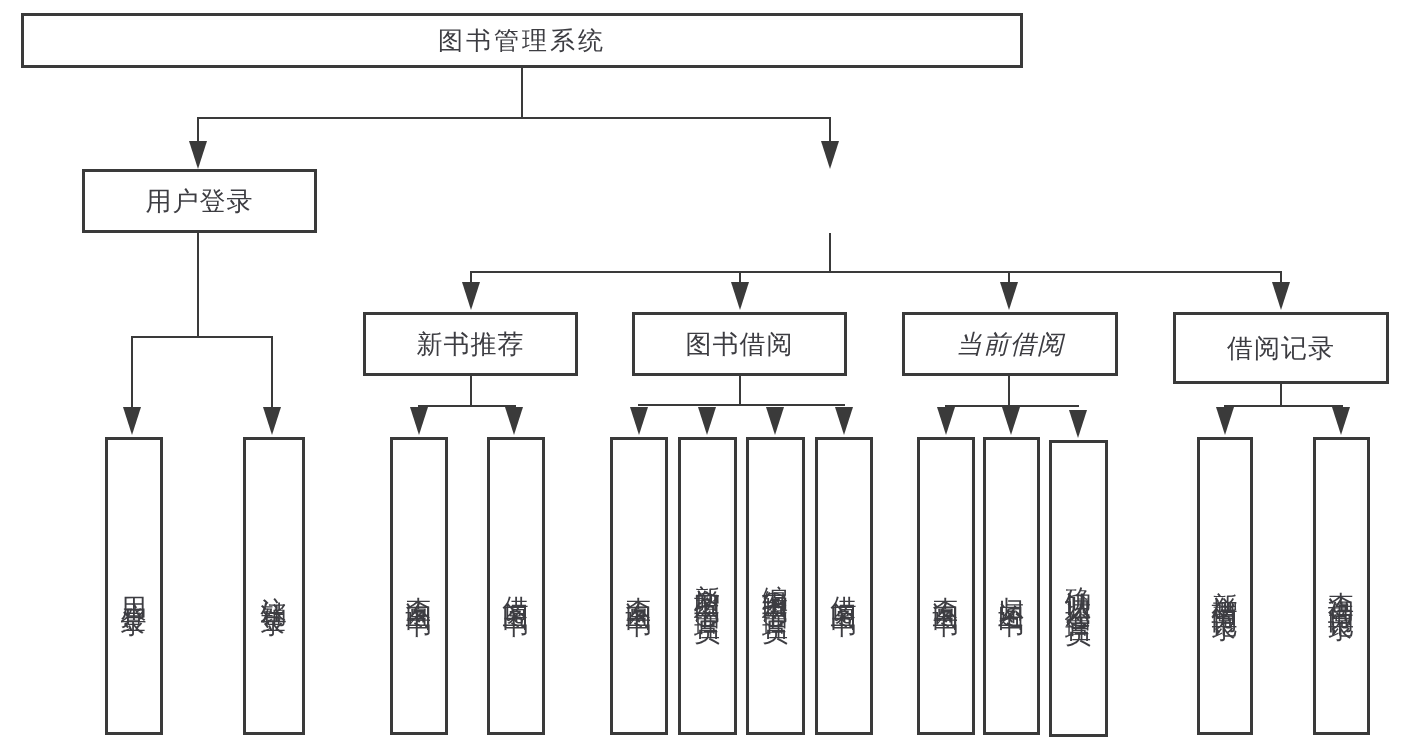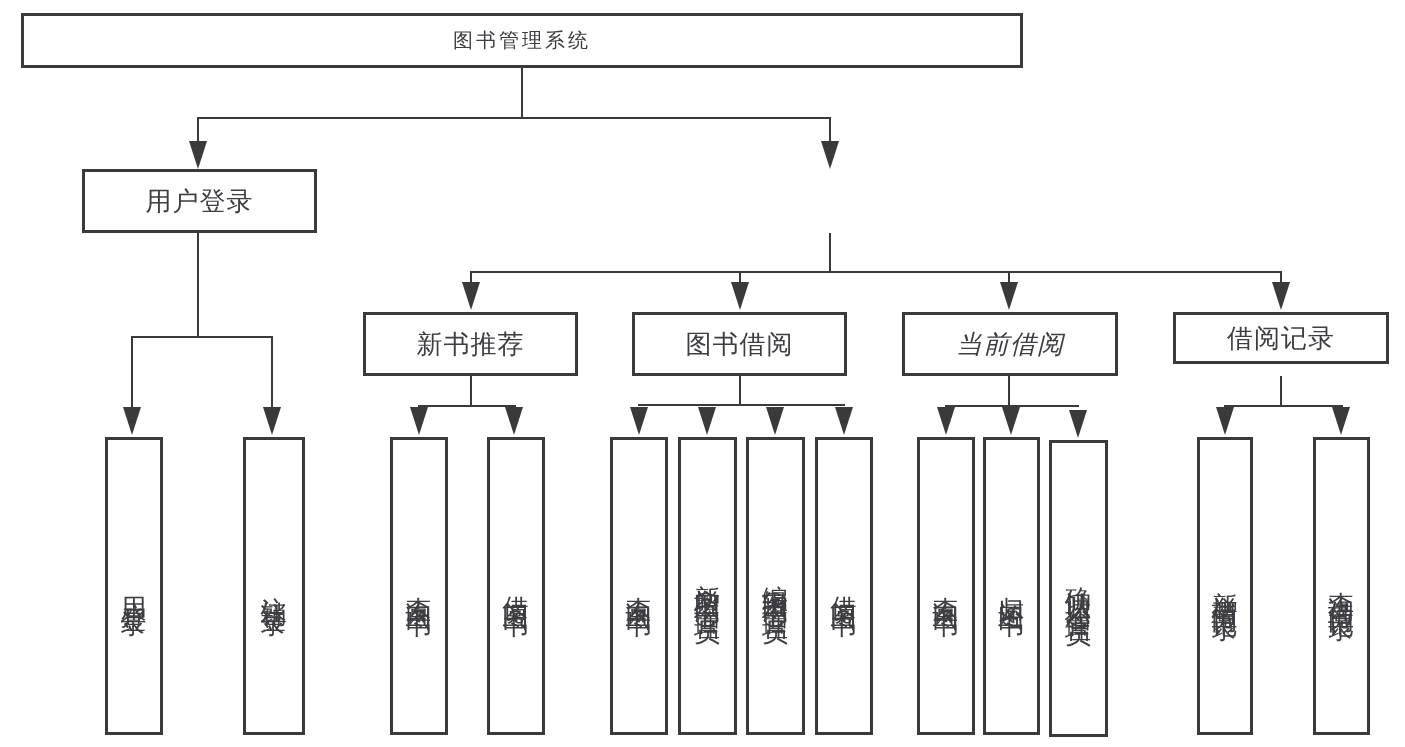--- a/index.html
+++ b/index.html
@@ -17,21 +17,21 @@
   }
   .box{
     position:absolute;
     box-sizing:border-box;
     border:3px solid var(--line);
     background:#fff;
     display:flex;align-items:center;justify-content:center;
     color:var(--text);
   }
   .hbox span{font-size:26px;letter-spacing:1px;white-space:nowrap;}
-  .root-box span{font-size:20px;letter-spacing:3px;}
+  .root-box span{font-size:25px;letter-spacing:3px;}
   .leaf .vtext{
     writing-mode:vertical-rl;
     font-size:26px;
     letter-spacing:5px;
     line-height:1;
     color:var(--text);
   }
   .hline{position:absolute;height:2px;background:var(--line);}
   .vline{position:absolute;width:2px;background:var(--line);}
   .arrow{
@@ -113,21 +113,21 @@
 
   <div class="box hbox" style="left:363px;top:312px;width:215px;height:64px;text-align:right;">
     <span>新书推荐</span>
   </div>
   <div class="box hbox" style="left:632px;top:312px;width:215px;height:64px;">
     <span>图书借阅</span>
   </div>
   <div class="box hbox" style="left:902px;top:312px;width:216px;height:64px;font-style:italic;">
     <span>当前借阅</span>
   </div>
-  <div class="box hbox" style="left:1173px;top:312px;width:216px;height:52px;">
+  <div class="box hbox" style="left:1173px;top:312px;width:216px;height:72px;">
     <span>借阅记录</span>
   </div>
 
   <div class="box leaf" style="left:105px;top:437px;width:58px;height:298px;">
     <span class="vtext">用户登录</span>
   </div>
   <div class="box leaf" style="left:243px;top:437px;width:62px;height:298px;">
     <span class="vtext">注销登录</span>
   </div>
 

